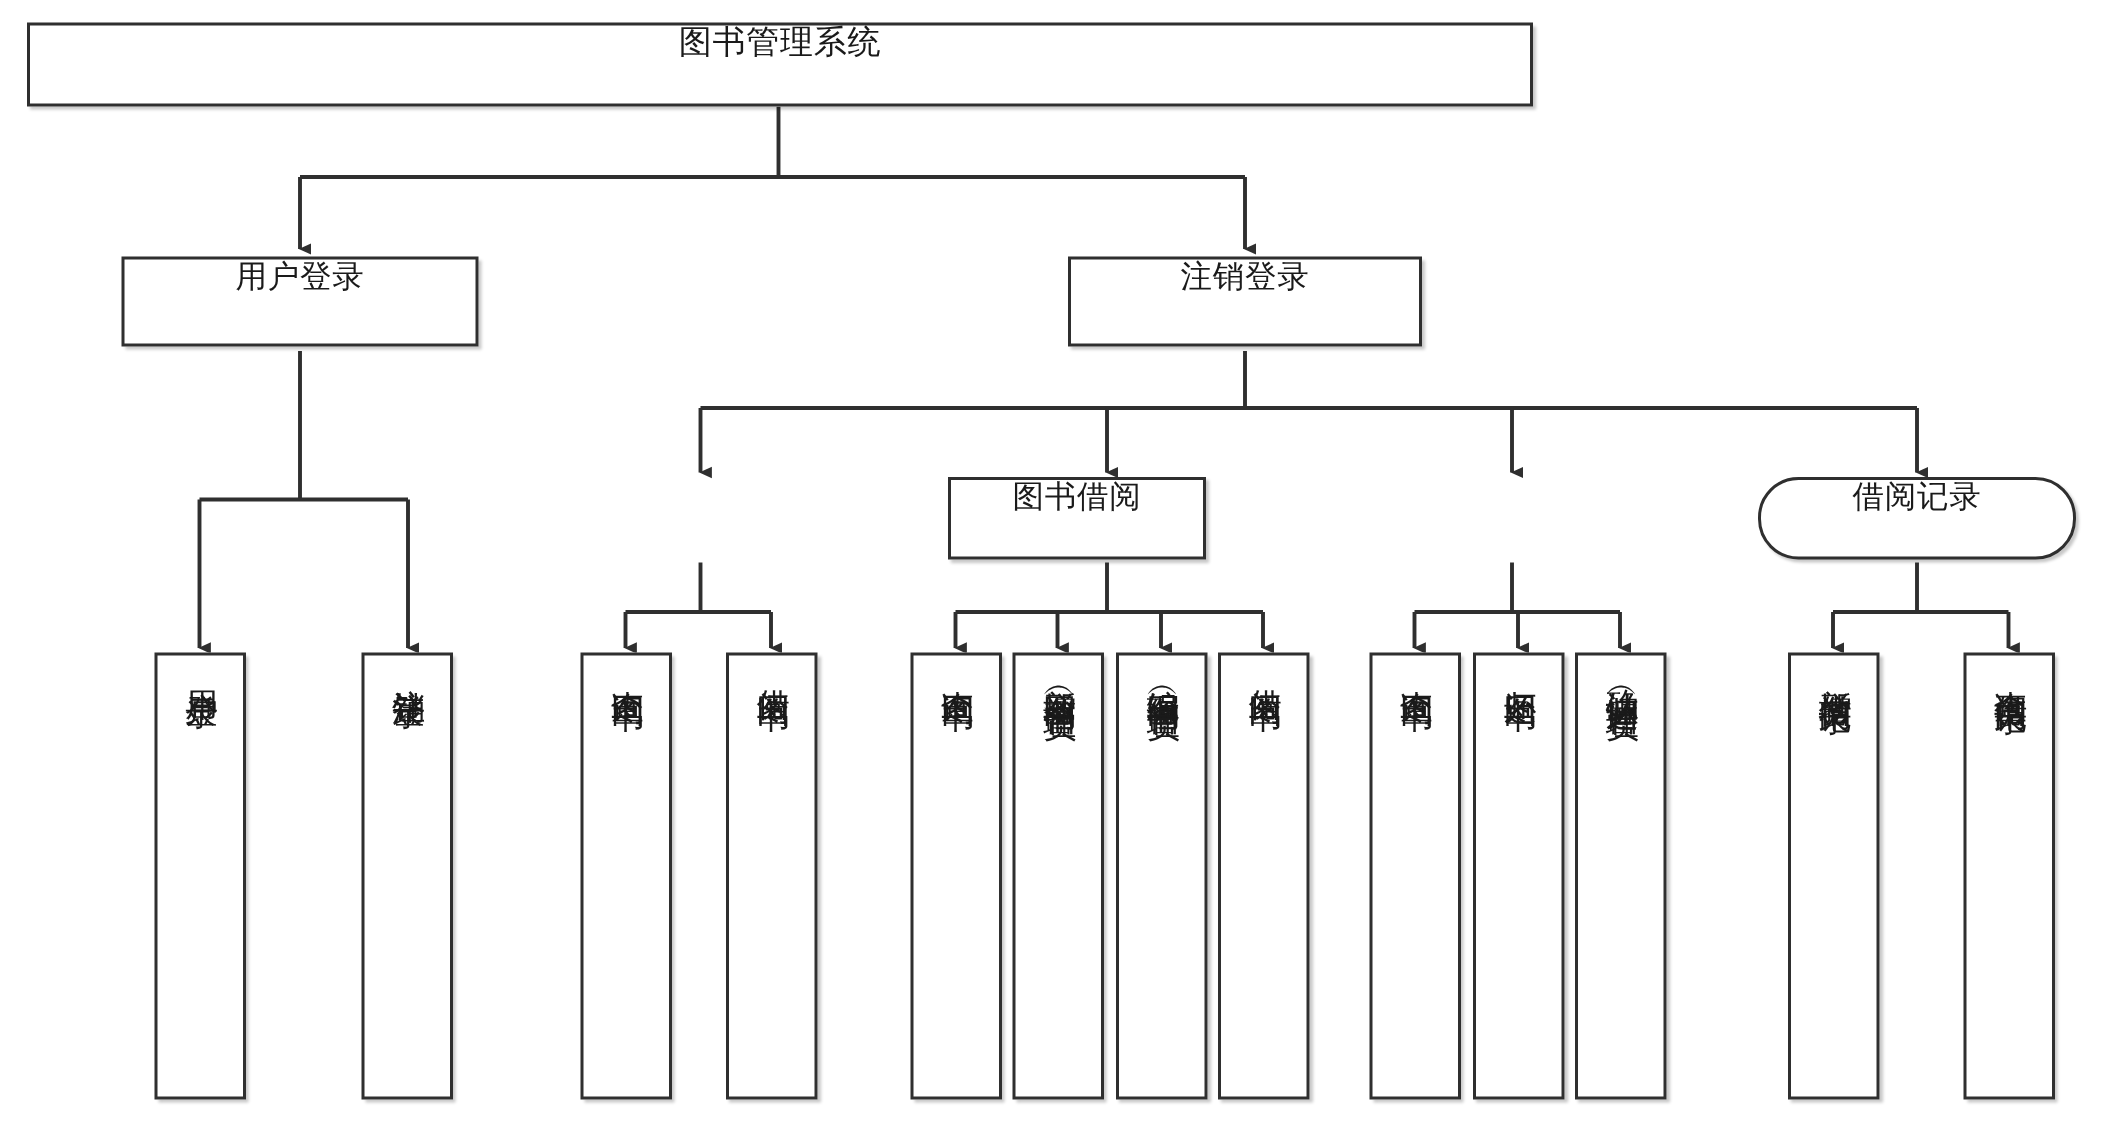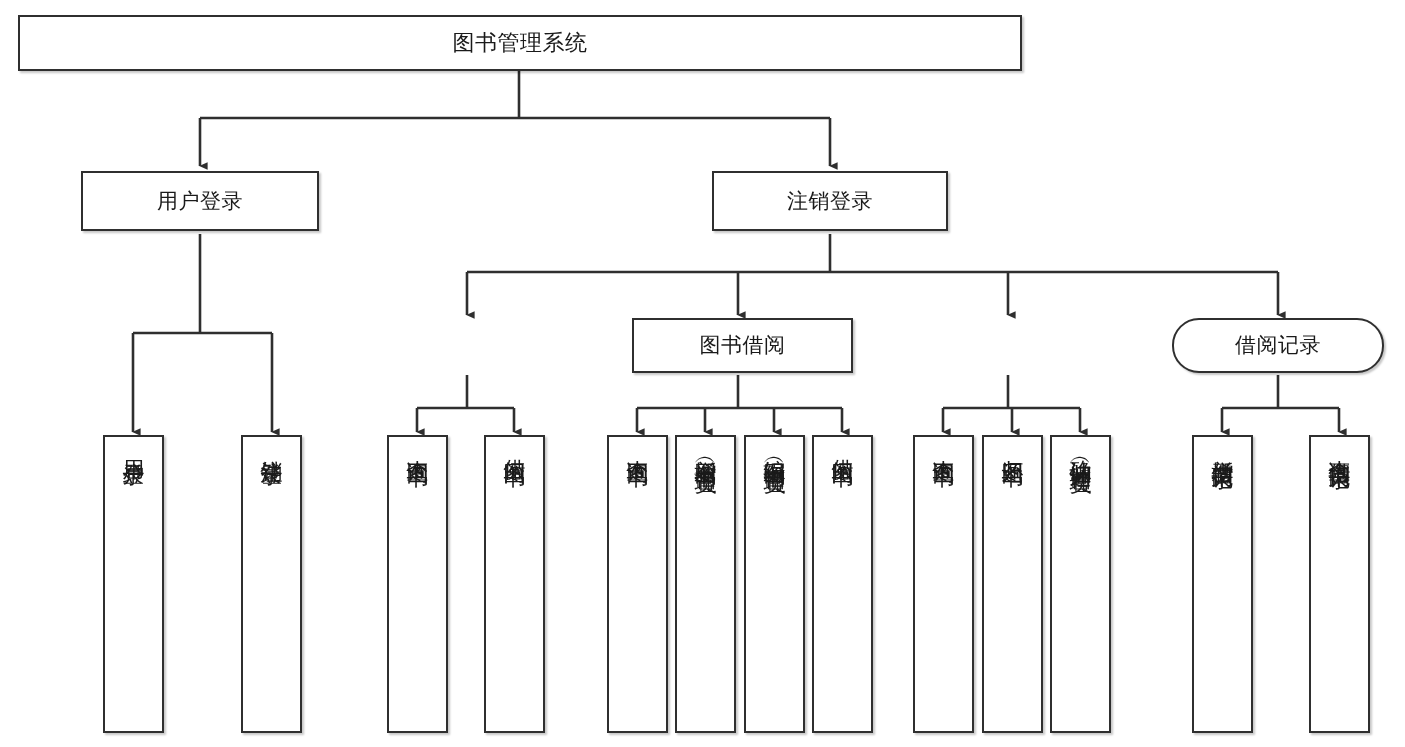--- a/index.html
+++ b/index.html
@@ -26,21 +26,21 @@
     height: 747px;
     pointer-events: none;
   }
   .node {
     position: absolute;
     box-sizing: border-box;
     background: #ffffff;
     border: 2px solid #2f2f2f;
     box-shadow: 2px 2px 2px rgba(0,0,0,0.22);
     display: flex;
-    align-items: center;
+    align-items: flex-start;
     justify-content: center;
   }
   .node-label {
     color: #1a1a1a;
     line-height: 1.06;
     letter-spacing: 0.5px;
     white-space: nowrap;
   }
   
   .node.horiz .node-label {
@@ -131,21 +131,21 @@
     <span class="node-label">图书管理系统</span>
   </div>
 
   <div class="node horiz" style="left:81px; top:171px; width:238px; height:60px;">
     <span class="node-label">用户登录</span>
   </div>
   <div class="node horiz" style="left:712px; top:171px; width:236px; height:60px;">
     <span class="node-label">注销登录</span>
   </div>
 
-  <div class="node horiz" style="left:632px; top:318px; width:221px; height:55px;">
+  <div class="node horiz" style="left:632px; top:318px; width:172px; height:55px;">
     <span class="node-label">图书借阅</span>
   </div>
   <div class="node horiz" style="left:1172px; top:318px; width:212px; height:55px;border-radius:27px;">
     <span class="node-label">借阅记录</span>
   </div>
 
   <div class="node vert" style="left:103px; top:435px; width:61px; height:298px;">
     <span class="node-label">用户登录</span>
   </div>
   <div class="node vert" style="left:241px; top:435px; width:61px; height:298px;">

